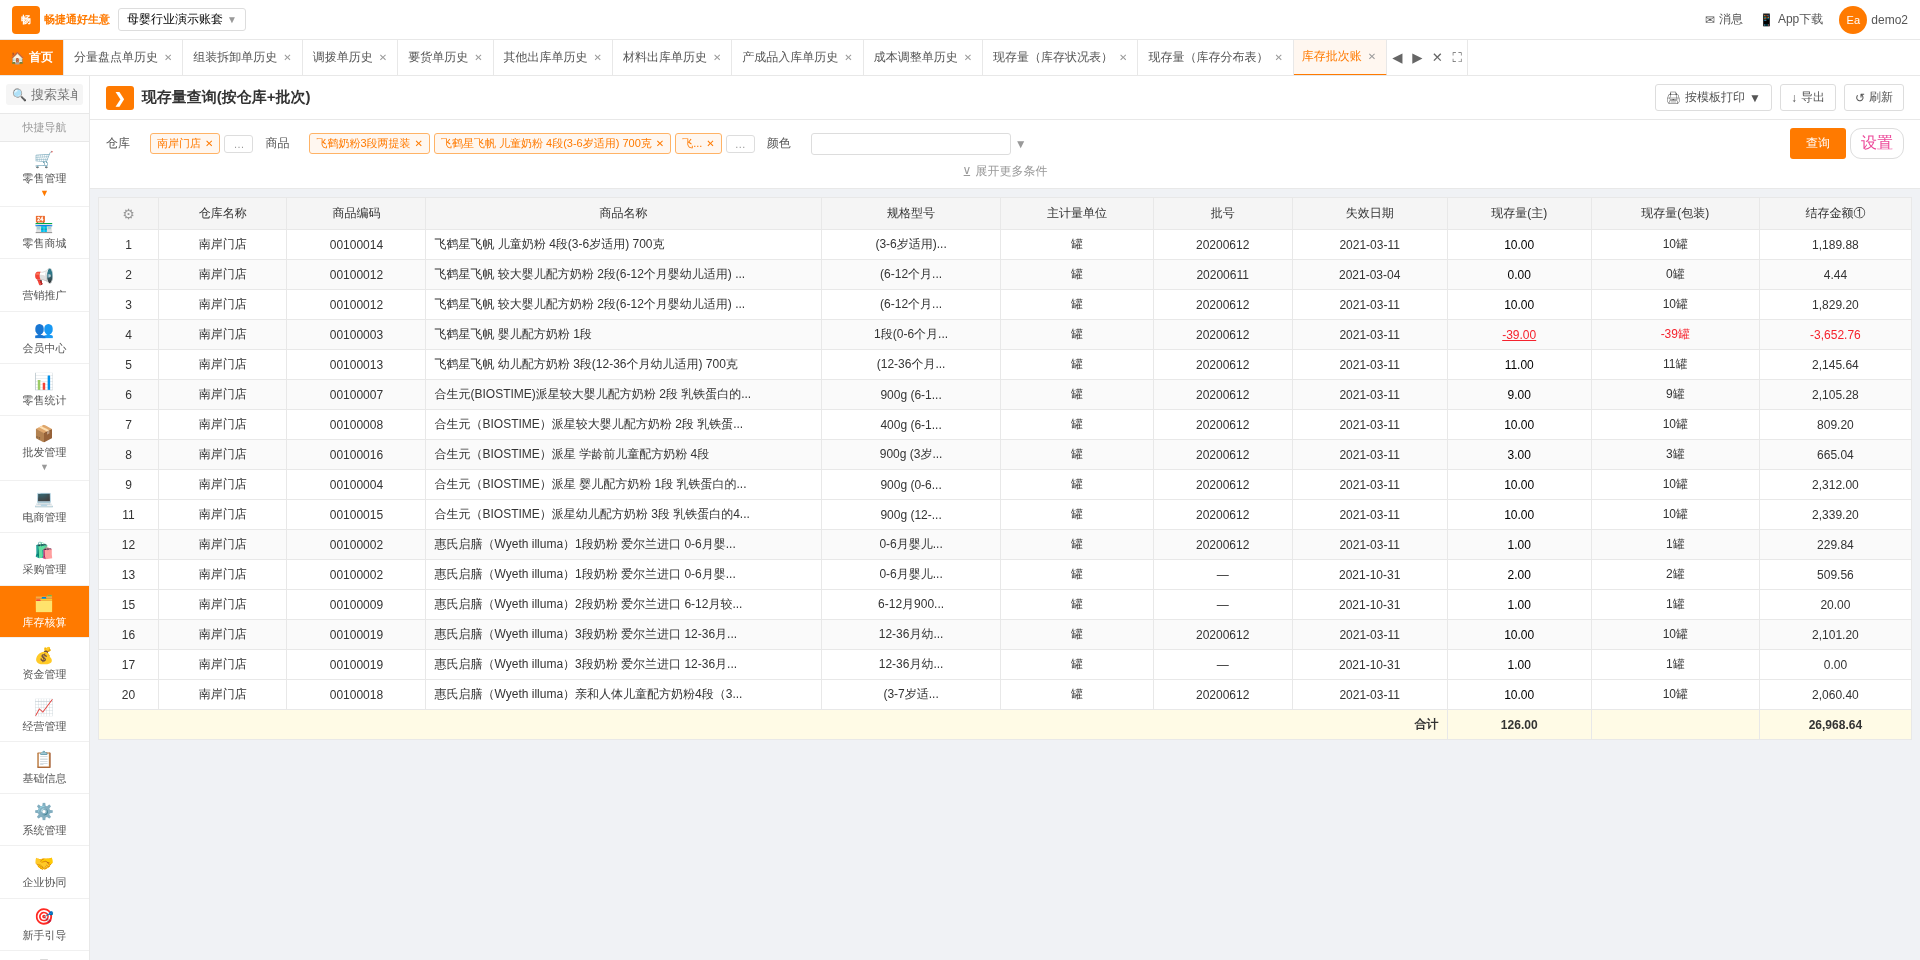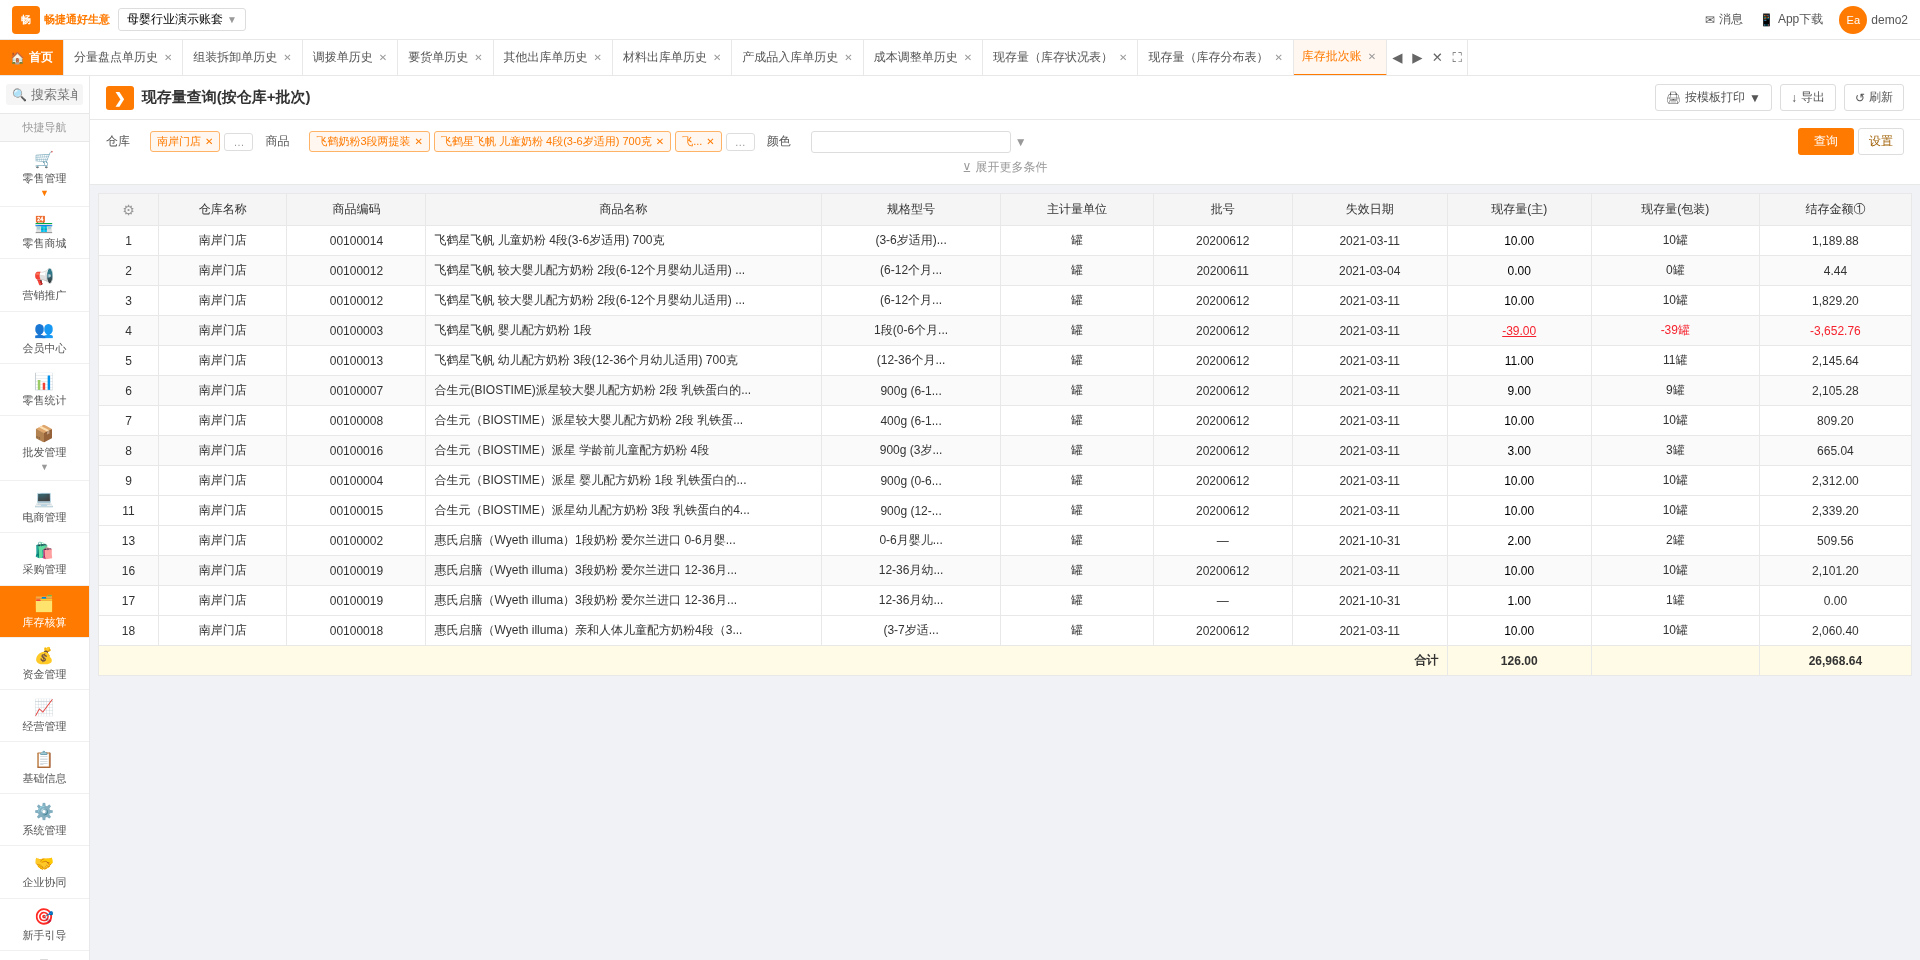--- a/index.html
+++ b/index.html
@@ -236,26 +236,26 @@
       background: #ff7a00;
       color: #fff;
       border: none;
       border-radius: 3px;
       padding: 4px 16px;
       cursor: pointer;
       font-size: 12px;
     }
     .btn-setting {
       background: #fff;
-      color: #a16207;
+      color: #ec4899;
       border: 1px solid #ddd;
-      border-radius: 3px;
+      border-radius: 11px;
       padding: 4px 10px;
       cursor: pointer;
-      font-size: 12px;
+      font-size: 16px;
     }
   </style>
 </head>
 <body>
 
 <div class="top-bar">
   <div class="top-bar-left">
     <div class="logo">
       <div class="logo-icon">畅</div>
       <div class="logo-text">畅捷通好生意</div>
@@ -634,33 +634,59 @@
     <td>00100015</td>
     <td class="col-name" title="合生元（BIOSTIME）派星幼儿配方奶粉 3段 乳铁蛋白的4...">合生元（BIOSTIME）派星幼儿配方奶粉 3段 乳铁蛋白的4...</td>
     <td>900g (12-...</td>
     <td>罐</td>
     <td>20200612</td>
     <td>2021-03-11</td>
     <td class="col-num">10.00</td>
     <td class="">10罐</td>
     <td class="">2,339.20</td>
   </tr>
+            <tr style="background: rgb(250, 250, 250);">
+    <td>12</td>
+    <td>南岸门店</td>
+    <td>00100002</td>
+    <td class="col-name" title="惠氏启膳（Wyeth illuma）1段奶粉 爱尔兰进口 0-6月婴...">惠氏启膳（Wyeth illuma）1段奶粉 爱尔兰进口 0-6月婴...</td>
+    <td>0-6月婴儿...</td>
+    <td>罐</td>
+    <td>20200612</td>
+    <td>2021-03-11</td>
+    <td class="col-num">1.00</td>
+    <td class="">1罐</td>
+    <td class="">229.84</td>
+  </tr>
             <tr style="background: rgb(255, 255, 255);">
     <td>13</td>
     <td>南岸门店</td>
     <td>00100002</td>
     <td class="col-name" title="惠氏启膳（Wyeth illuma）1段奶粉 爱尔兰进口 0-6月婴...">惠氏启膳（Wyeth illuma）1段奶粉 爱尔兰进口 0-6月婴...</td>
     <td>0-6月婴儿...</td>
     <td>罐</td>
     <td>—</td>
     <td>2021-10-31</td>
     <td class="col-num">2.00</td>
     <td class="">2罐</td>
     <td class="">509.56</td>
   </tr>
+            <tr style="background: rgb(255, 255, 255);">
+    <td>15</td>
+    <td>南岸门店</td>
+    <td>00100009</td>
+    <td class="col-name" title="惠氏启膳（Wyeth illuma）2段奶粉 爱尔兰进口 6-12月较...">惠氏启膳（Wyeth illuma）2段奶粉 爱尔兰进口 6-12月较...</td>
+    <td>6-12月900...</td>
+    <td>罐</td>
+    <td>—</td>
+    <td>2021-10-31</td>
+    <td class="col-num">1.00</td>
+    <td class="">1罐</td>
+    <td class="">20.00</td>
+  </tr>
             <tr style="background: rgb(250, 250, 250);">
     <td>16</td>
     <td>南岸门店</td>
     <td>00100019</td>
     <td class="col-name" title="惠氏启膳（Wyeth illuma）3段奶粉 爱尔兰进口 12-36月...">惠氏启膳（Wyeth illuma）3段奶粉 爱尔兰进口 12-36月...</td>
     <td>12-36月幼...</td>
     <td>罐</td>
     <td>20200612</td>
     <td>2021-03-11</td>
     <td class="col-num">10.00</td>
@@ -674,21 +700,21 @@
     <td class="col-name" title="惠氏启膳（Wyeth illuma）3段奶粉 爱尔兰进口 12-36月...">惠氏启膳（Wyeth illuma）3段奶粉 爱尔兰进口 12-36月...</td>
     <td>12-36月幼...</td>
     <td>罐</td>
     <td>—</td>
     <td>2021-10-31</td>
     <td class="col-num">1.00</td>
     <td class="">1罐</td>
     <td class="">0.00</td>
   </tr>
             <tr style="background: rgb(255, 255, 255);">
-    <td>18</td>
+    <td>20</td>
     <td>南岸门店</td>
     <td>00100018</td>
     <td class="col-name" title="惠氏启膳（Wyeth illuma）亲和人体儿童配方奶粉4段（3...">惠氏启膳（Wyeth illuma）亲和人体儿童配方奶粉4段（3...</td>
     <td>(3-7岁适...</td>
     <td>罐</td>
     <td>20200612</td>
     <td>2021-03-11</td>
     <td class="col-num">10.00</td>
     <td class="">10罐</td>
     <td class="">2,060.40</td>

